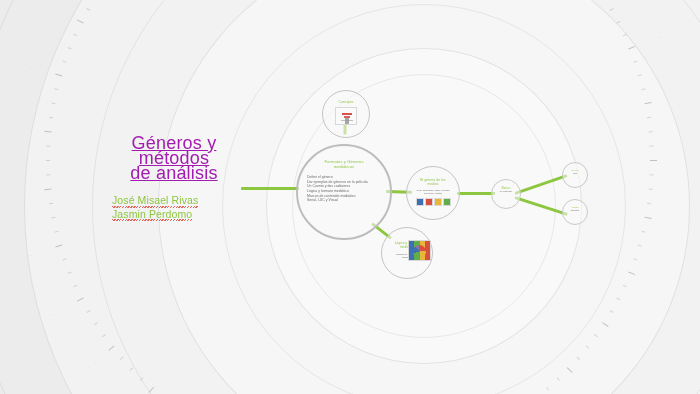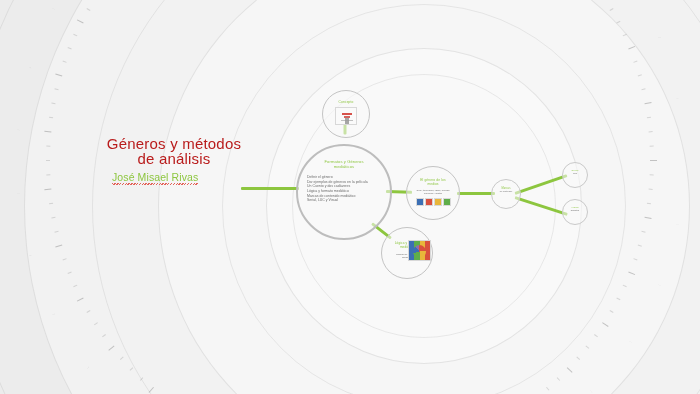--- a/index.html
+++ b/index.html
@@ -75,29 +75,30 @@
 
   
   .title-block {
     position: absolute;
     left: 104px;
     top: 136px;
     width: 140px;
     text-align: center;
   }
   .deck-title {
-    font-size: 15px;
+    font-size: 18px;
     line-height: 15px;
-    color: #b91c1c;
+    color: #a21caf;
     font-weight: 400;
     letter-spacing: 0.2px;
     white-space: pre-line;
+    text-decoration: underline;
   }
   .author-list {
-    margin-top: 4px;
+    margin-top: 12px;
     text-align: left;
     padding-left: 8px;
   }
   .author {
     font-size: 10.5px;
     line-height: 11.5px;
     color: #8dc63f;
     letter-spacing: 0.1px;
     position: relative;
     display: inline-block;
@@ -367,20 +368,23 @@
       <div class="tick micro" style="transform: rotate(357.273deg) translateX(300px); margin-left: 0px; left: 350px; top: 160px;"></div>
     </div>
 
   <div class="title-block">
     <div class="deck-title">Géneros y métodos
 de análisis</div>
     <div class="author-list">
       <div class="author-row">
         <span class="author spell">José Misael Rivas</span>
       </div>
+      <div class="author-row">
+        <span class="author spell">Jasmin Perdomo</span>
+      </div>
     </div>
   </div>
 
   <div class="edge" style="left:241px; top:187px; width:58px;"></div>
 
   <div class="edge" style="left:345px; top:133px; width:14px; transform:rotate(-90deg);"></div>
 
   <div class="edge" style="left:386px; top:190px; width:26px; transform:rotate(2deg);"></div>
 
   <div class="edge" style="left:372px; top:222px; width:24px; transform:rotate(38deg);"></div>

